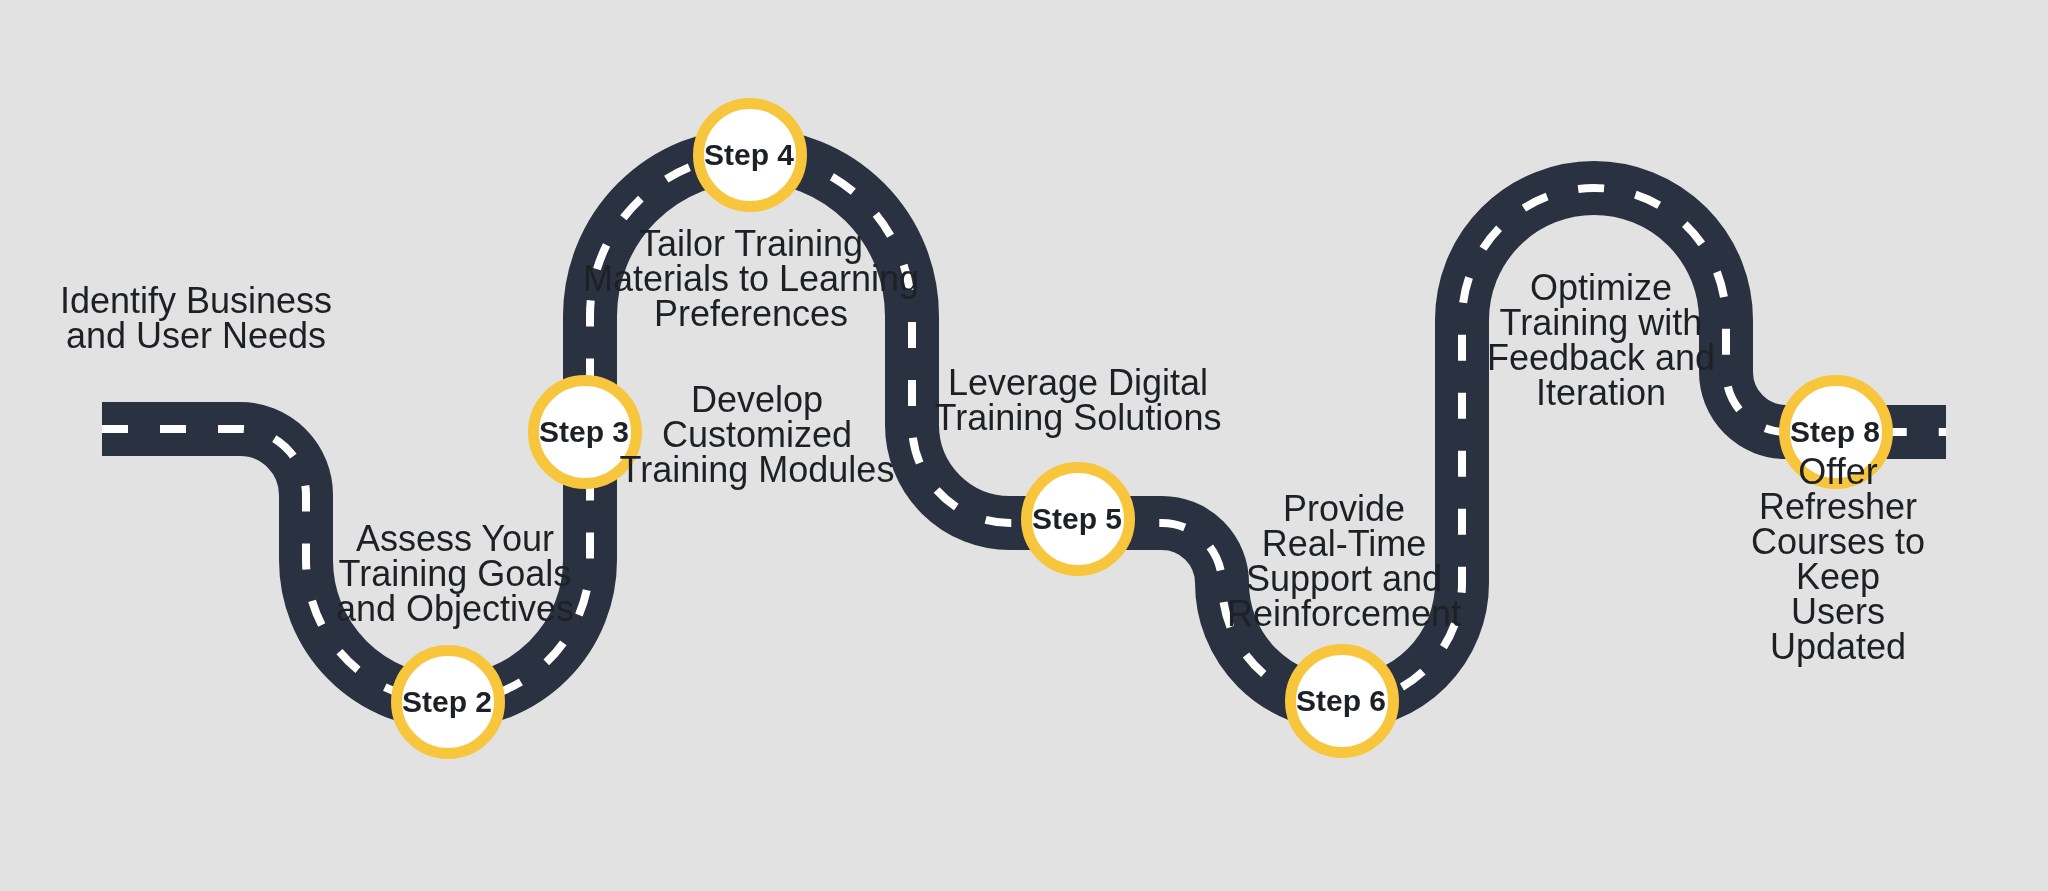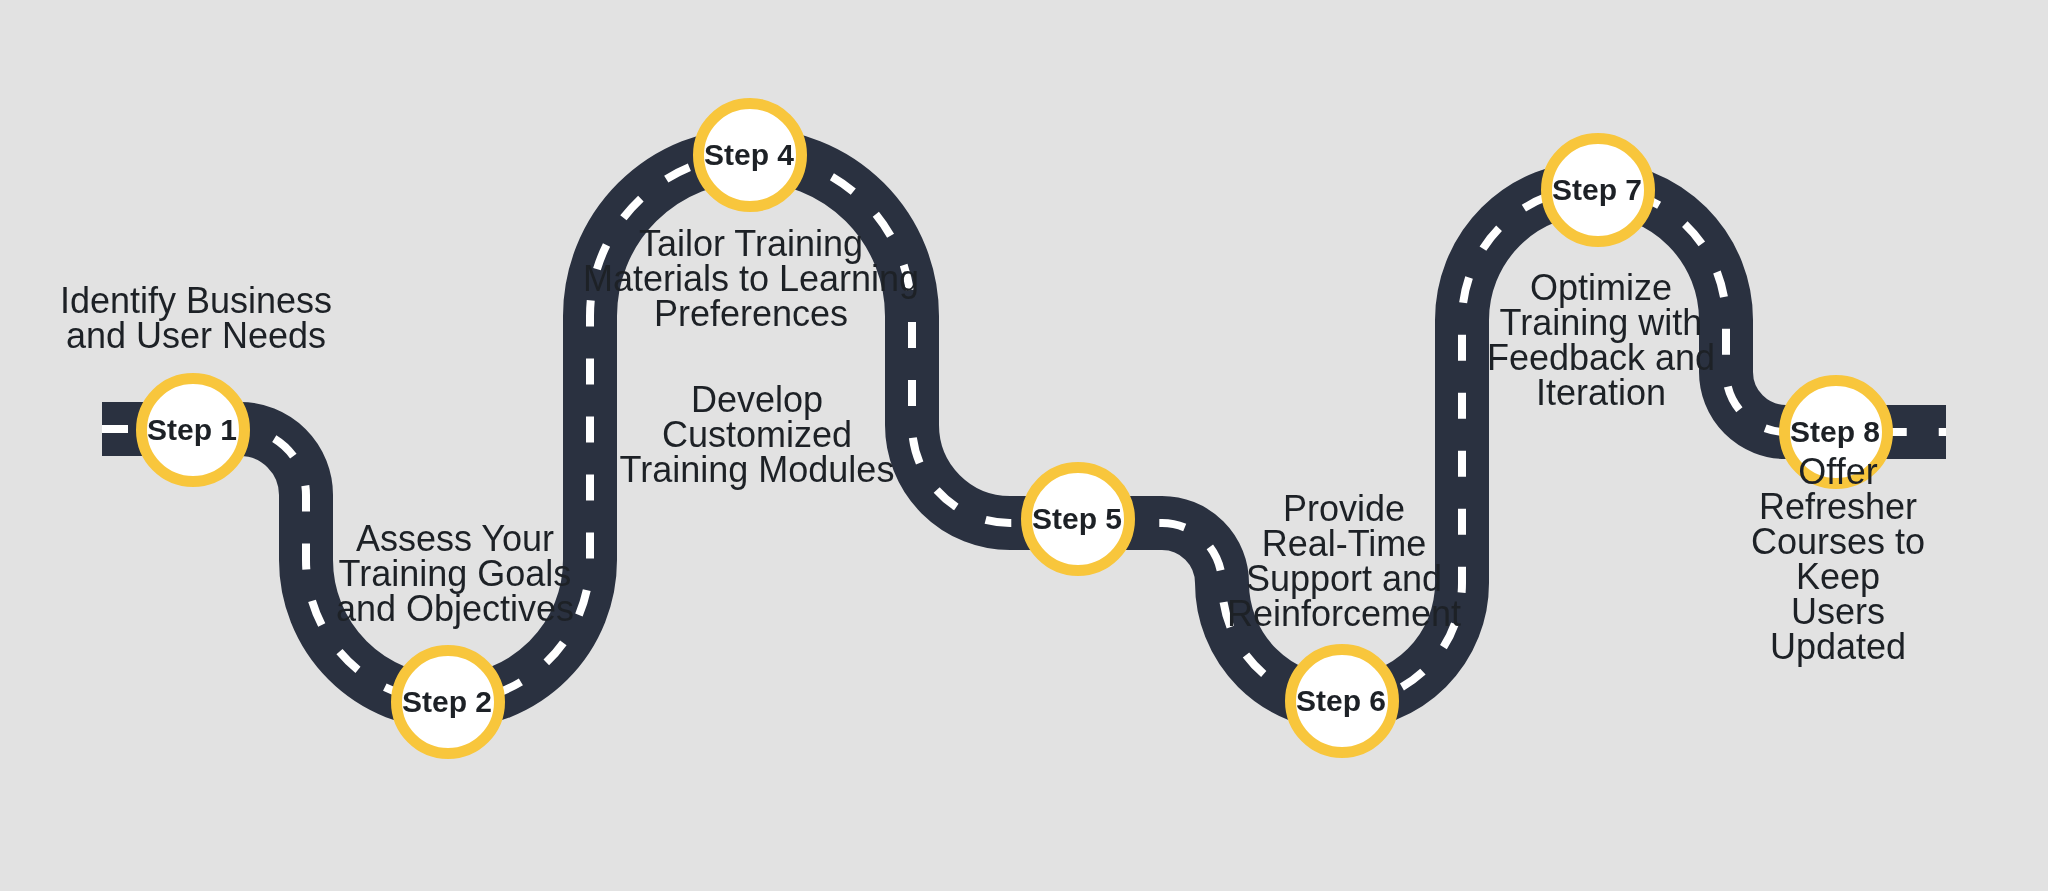--- a/index.html
+++ b/index.html
@@ -75,53 +75,52 @@
              L 1162 523
              A 60 60 0 0 1 1222 583
              A 120 120 0 0 0 1462 583
              L 1462 320
              A 132 132 0 0 1 1726 320
              L 1726 372
              A 60 60 0 0 0 1786 432
              L 1946 432"></path>
   </svg>
 
-  <div class="marker" style="left:193px; top:430px;">
-    <span class="marker-label">Step 1</span>
-  </div>
   <div class="marker" style="left:448px; top:702px;">
     <span class="marker-label">Step 2</span>
+  </div>
+  <div class="marker" style="left:585px; top:432px;">
+    <span class="marker-label">Step 3</span>
   </div>
   <div class="marker" style="left:750px; top:155px;">
     <span class="marker-label">Step 4</span>
   </div>
   <div class="marker" style="left:1078px; top:519px;">
     <span class="marker-label">Step 5</span>
   </div>
   <div class="marker" style="left:1342px; top:701px;">
     <span class="marker-label">Step 6</span>
-  </div>
-  <div class="marker" style="left:1598px; top:190px;">
-    <span class="marker-label">Step 7</span>
   </div>
   <div class="marker" style="left:1836px; top:432px;">
     <span class="marker-label">Step 8</span>
   </div>
 
   <div class="caption" style="left:196px; top:318px;">Identify Business
 and User Needs</div>
   <div class="caption" style="left:455px; top:573px;">Assess Your
 Training Goals
 and Objectives</div>
   <div class="caption" style="left:757px; top:434px;">Develop
 Customized
 Training Modules</div>
   <div class="caption" style="left:751px; top:278px;">Tailor Training
 Materials to Learning
 Preferences</div>
+  <div class="caption" style="left:1078px; top:400px;">Leverage Digital
+Training Solutions</div>
   <div class="caption" style="left:1344px; top:561px;">Provide
 Real-Time
 Support and
 Reinforcement</div>
   <div class="caption" style="left:1601px; top:340px;">Optimize
 Training with
 Feedback and
 Iteration</div>
   <div class="caption" style="left:1838px; top:559px;">Offer Refresher
 Courses to Keep

